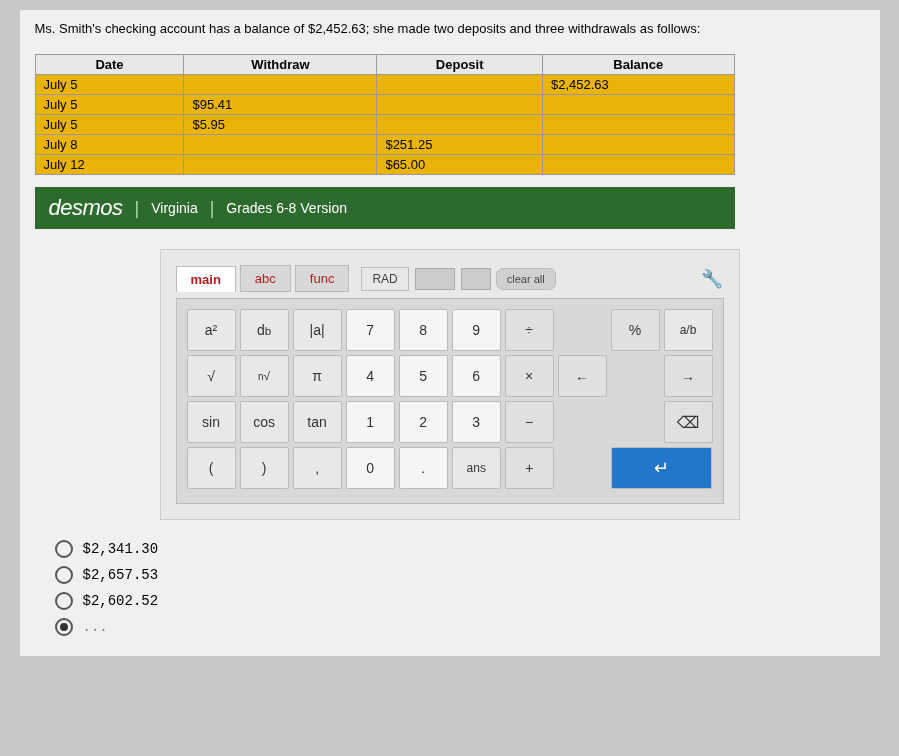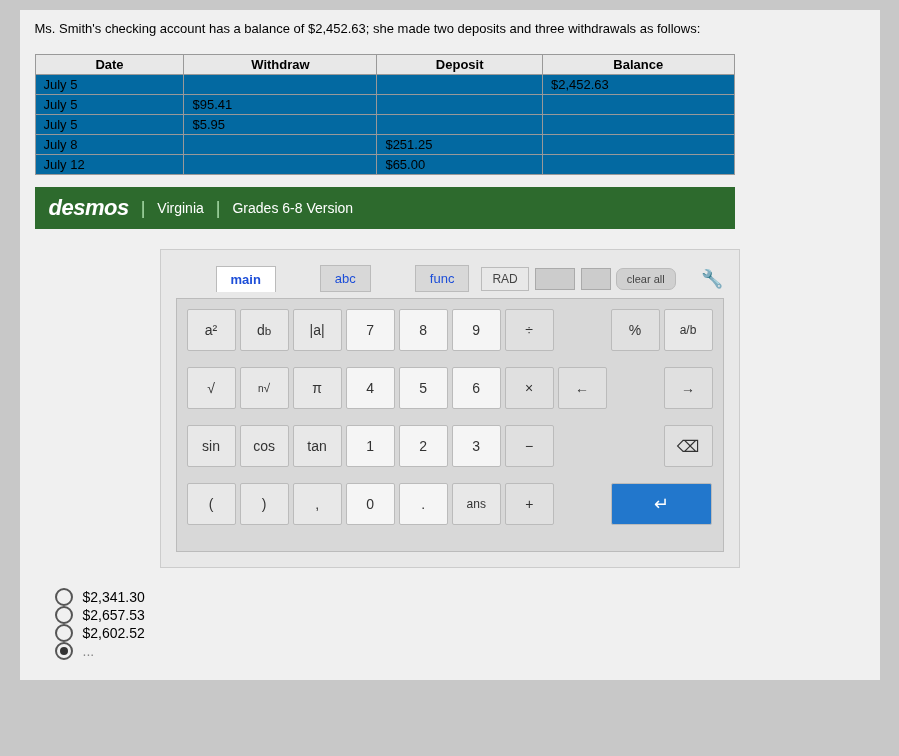--- a/index.html
+++ b/index.html
@@ -36,41 +36,41 @@
       border: 1px solid #999;
       padding: 2px 8px;
       text-align: left;
     }
     .account-table th {
       background: #e8e8e8;
       font-weight: bold;
       text-align: center;
     }
     .account-table td {
-      background: #0369a1;
+      background: #eab308;
     }
     .question-text {
       font-size: 13px;
       margin-bottom: 8px;
     }
 
     
     .desmos-banner {
       background: #2d6a2d;
       color: white;
       padding: 8px 14px;
       display: flex;
       align-items: center;
       gap: 12px;
       width: 700px;
       margin-bottom: 20px;
     }
     .desmos-logo {
       font-size: 22px;
-      font-weight: bold;
+      font-weight: normal;
       font-style: italic;
       letter-spacing: -0.5px;
     }
     .desmos-divider {
       color: #aaddaa;
       font-size: 18px;
     }
     .desmos-subtitle {
       font-size: 14px;
     }
@@ -82,22 +82,21 @@
       width: 580px;
       padding: 15px;
       margin: 0 auto 20px auto;
     }
     .calc-tab {
       padding: 5px 14px;
       font-size: 13px;
       background: #d8d8d8;
       border: 1px solid #bbb;
       cursor: pointer;
-      color: #1d4ed8;
-      margin-left: 40px;
+      color: #b91c1c;
     }
     .calc-tab.active {
       background: #fff;
       border-bottom: none;
       font-weight: bold;
     }
     .calc-mode-btn {
       padding: 4px 10px;
       font-size: 12px;
       background: #d0d0d0;
@@ -140,35 +139,37 @@
     .calc-btn.num {
       background: #f5f5f5;
     }
     .calc-btn.op {
       background: #e0e0e0;
     }
 
     .calc-row {
       display: flex;
       gap: 4px;
-      margin-bottom: 16px;
+      margin-bottom: 4px;
       align-items: center;
     }
     .calc-tabs-row {
       display: flex;
       gap: 4px;
       align-items: center;
       margin-bottom: 6px;
     }
 
     
     .answer-choices {
       display: flex;
       flex-direction: column;
+      gap: 8px;
       padding-left: 20px;
+      font-family: Liberation Mono, monospace;
     }
     .answer-choice {
       display: flex;
       align-items: center;
       gap: 10px;
       font-size: 14px;
     }
     .radio-circle {
       width: 18px;
       height: 18px;

